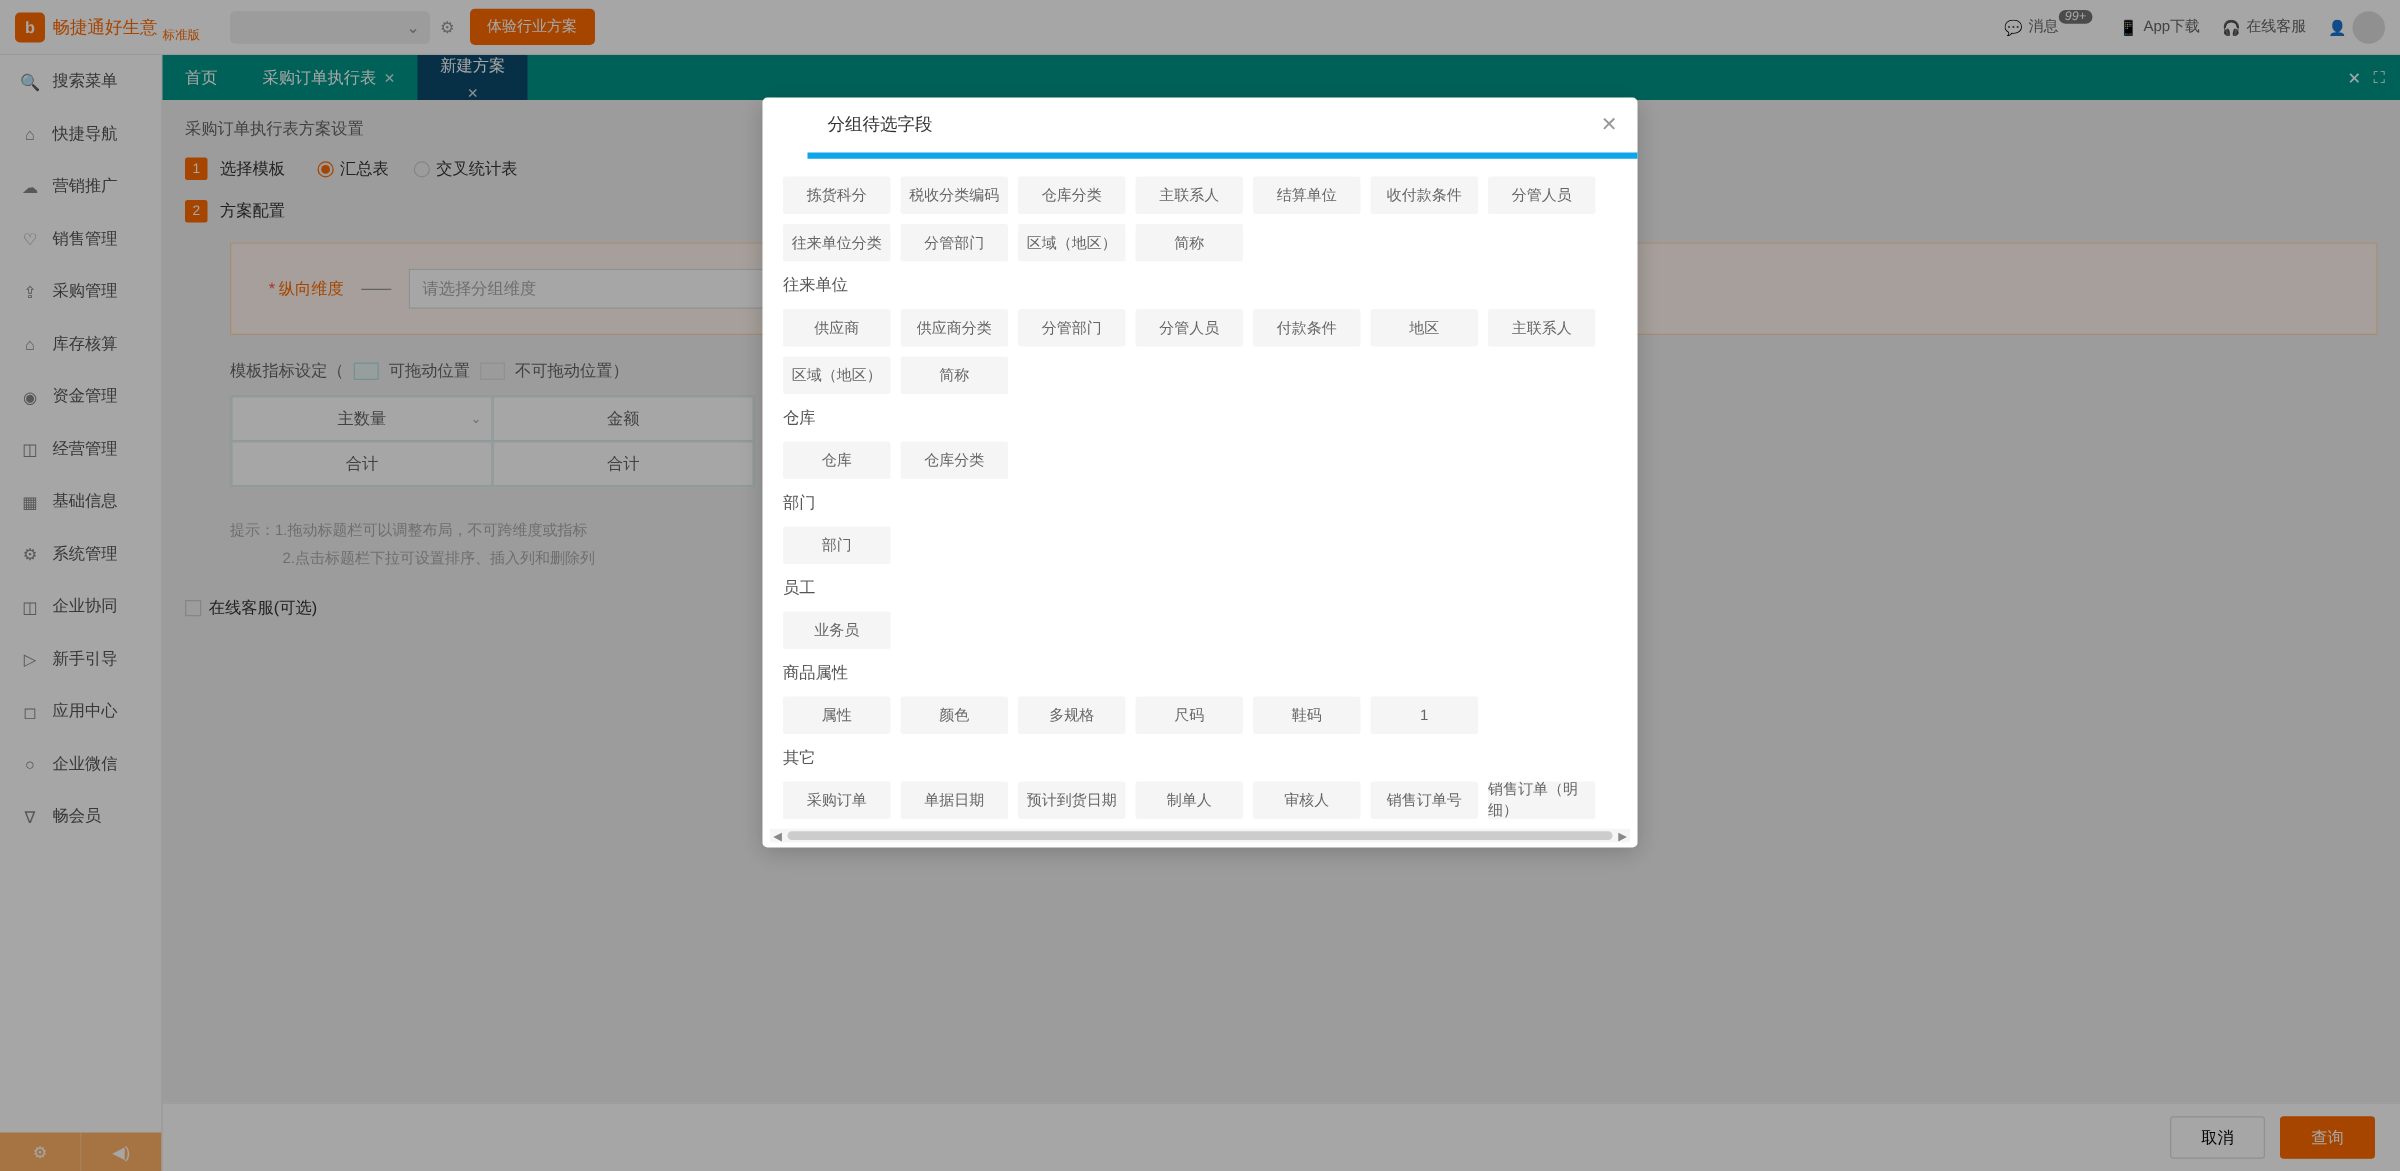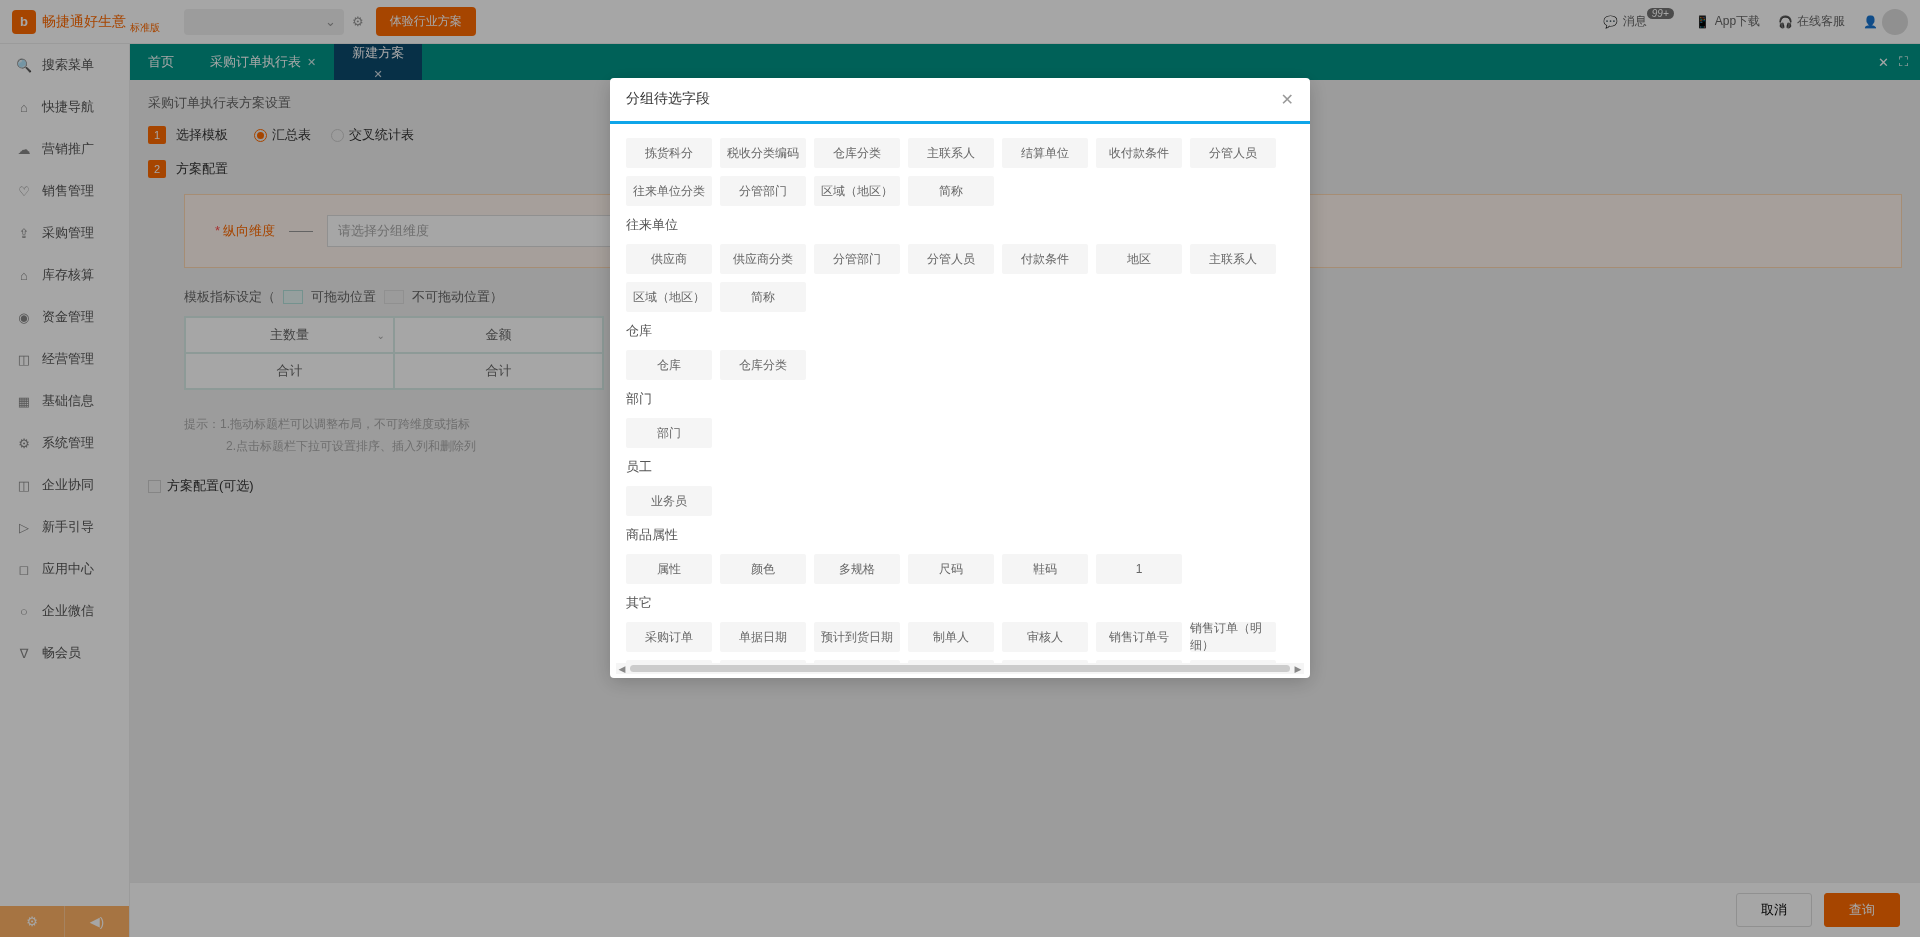--- a/index.html
+++ b/index.html
@@ -66,21 +66,21 @@
 .stats-cell { flex: 1; padding: 8px 12px; text-align: center; border: 1px solid #d9ede9; color: #666; position: relative; }
 .stats-cell .caret { position: absolute; right: 8px; top: 50%; transform: translateY(-50%); color: #aaa; font-size: 10px; }
 
 .tips { margin-top: 24px; color: #aaa; font-size: 12px; line-height: 1.8; }
 .save-row { margin-top: 20px; display: flex; align-items: center; gap: 6px; }
 .checkbox { width: 13px; height: 13px; border: 1px solid #ccc; display: inline-block; }
 
 
 .overlay { position: fixed; inset: 0; background: rgba(0,0,0,0.35); z-index: 100; }
 .modal { position: fixed; left: 50%; top: 78px; transform: translateX(-50%); width: 700px; background: #fff; border-radius: 4px; z-index: 101; box-shadow: 0 4px 20px rgba(0,0,0,0.2); display: flex; flex-direction: column; max-height: 600px; }
-.modal-header { padding: 12px 16px; display: flex; justify-content: space-between; align-items: flex-start; border-bottom: 3px solid #0ea5e9; font-size: 14px; }
+.modal-header { padding: 12px 16px; display: flex; justify-content: space-between; align-items: center; border-bottom: 5px solid #0ea5e9; font-size: 14px; margin-left: 36px; }
 .modal-close { cursor: pointer; color: #999; font-size: 16px; }
 .modal-body { padding: 4px 16px 12px; overflow-y: auto; flex: 1; }
 .modal-body::-webkit-scrollbar { width: 8px; }
 .modal-body::-webkit-scrollbar-thumb { background: #ccc; border-radius: 4px; }
 .field-group { margin-top: 10px; }
 .group-title { font-size: 13px; color: #555; margin-bottom: 10px; font-weight: 500; }
 .field-list { display: flex; flex-wrap: wrap; gap: 8px; }
 .field-item { width: 86px; height: 30px; background: #f5f5f5; display: flex; align-items: center; justify-content: center; font-size: 12px; color: #666; cursor: pointer; border-radius: 2px; }
 .modal-footer-scroll { height: 12px; background: #f5f5f5; position: relative; margin: 0 6px 4px; }
 .modal-footer-scroll .thumb { position: absolute; left: 14px; right: 14px; top: 2px; bottom: 2px; background: #ccc; border-radius: 4px; }
@@ -278,21 +278,21 @@
         </div>
 
         <div class="tips">
           <div>提示：1.拖动标题栏可以调整布局，不可跨维度或指标</div>
           <div style="margin-left:42px;">2.点击标题栏下拉可设置排序、插入列和删除列</div>
         </div>
       </div>
 
       <div class="save-row">
         <span class="checkbox"></span>
-        <span>方案配置(可选)</span>
+        <span>在线客服(可选)</span>
       </div>
     </div>
 
     <div class="bottom-bar">
       <button class="btn">取消</button>
       <button class="btn primary">查询</button>
     </div>
   </div>
 </div>
 

